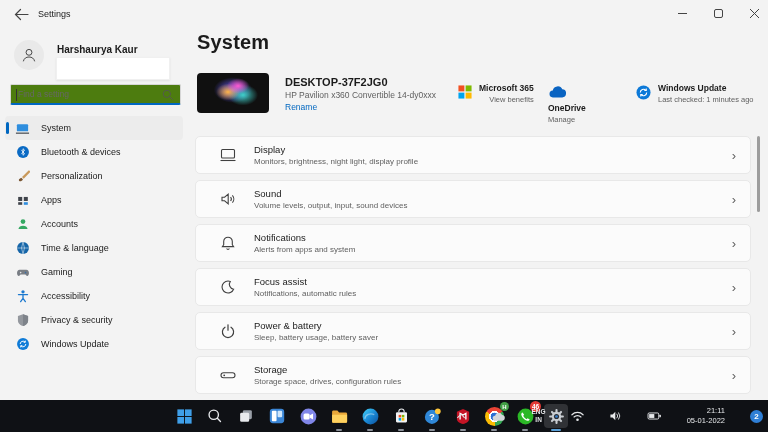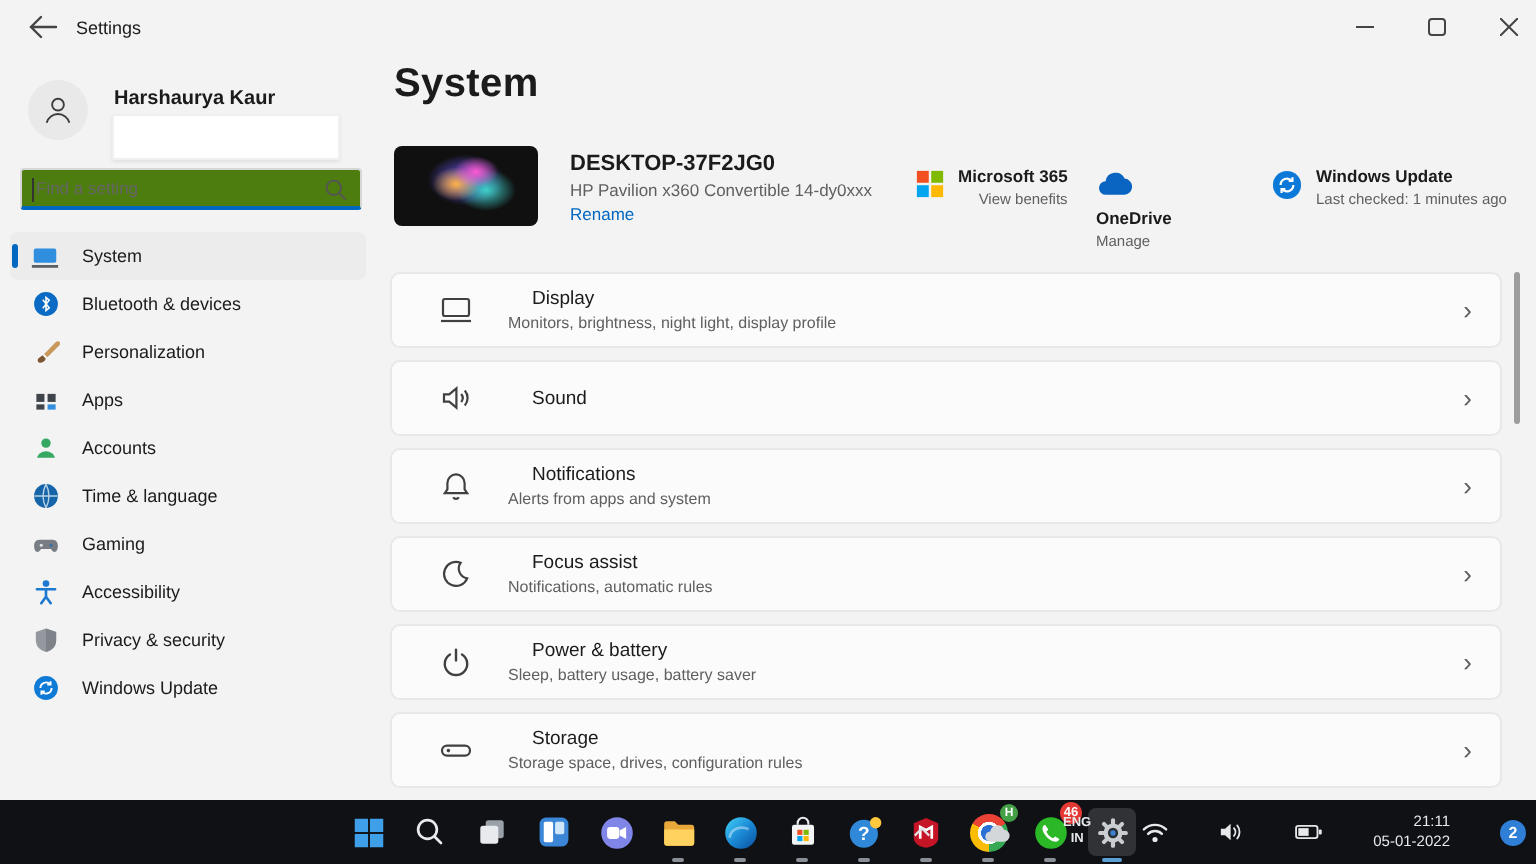--- a/index.html
+++ b/index.html
@@ -46,21 +46,21 @@
 
   .status-item { position:absolute; top:83px; display:flex; align-items:flex-start; }
   .status-item .ico { margin-right:7px; margin-top:2px; }
   .status-title { font-size:8.5px; font-weight:700; }
   .status-sub { font-size:7.5px; color:#5f5f5f; margin-top:2px; }
   #st-ms { left:458px;text-align:right; } #st-od { left:548px;flex-direction:column; } #st-wu { left:636px; }
 
   .card { position:absolute; left:195px; width:556px; height:38px; background:#fbfbfb; border:1px solid #e8e8e8; border-radius:5px; display:flex; align-items:center; cursor:pointer; }
   .card-ico { margin-left:22px; width:20px; display:flex; justify-content:center; color:#404040; }
   .card-text { margin-left:16px; }
-  .card-title { font-size:9.5px; color:#1b1b1b;margin-left:12px; }
+  .card-title { font-size:9.5px; color:#1b1b1b; }
   .card-sub { font-size:8px; color:#5f5f5f; margin-top:2px; }
   .card-chevron { position:absolute; right:14px; top:50%; transform:translateY(-50%); color:#5f5f5f; font-size:13px; }
 
   .scroll-thumb { position:absolute; left:757px; top:136px; width:3px; height:76px; background:#9d9d9d; border-radius:2px; }
 
   
   .taskbar { position:absolute; left:0; bottom:0; width:768px; height:32px; background:#0f1115; }
   .tb-icons { position:absolute; left:370px; top:4px; transform:translateX(-50%); display:flex; gap:7px; }
   .tb-ico { position:relative; width:24px; height:24px; display:flex; align-items:center; justify-content:center; border-radius:4px; cursor:pointer; }
   .tb-ico.active-app { background:rgba(255,255,255,.14); }
@@ -281,20 +281,21 @@
 <div class="card" style="top:180px">
   <span class="card-ico">
       <svg width="18" height="18" viewBox="0 0 18 18" stroke="#404040" stroke-width="1.1" fill="none">
         <path d="M3 7.2v3.6h2.6l3.6 3V4.2l-3.6 3z"></path>
         <path d="M11.6 7a3.2 3.2 0 0 1 0 4"></path>
         <path d="M13.4 5.3a5.6 5.6 0 0 1 0 7.4"></path>
       </svg>
     </span>
   <span class="card-text">
       <div class="card-title">Sound</div>
+      <div class="card-sub">Volume levels, output, input, sound devices</div>
     </span>
   <span class="card-chevron">›</span>
 </div>
 <div class="card" style="top:224px">
   <span class="card-ico">
       <svg width="18" height="18" viewBox="0 0 18 18" stroke="#404040" stroke-width="1.1" fill="none">
         <path d="M9 3.2a4.3 4.3 0 0 0-4.3 4.3v3.2l-1.3 1.9h11.2l-1.3-1.9V7.5A4.3 4.3 0 0 0 9 3.2z"></path>
         <path d="M7.6 14.6a1.6 1.6 0 0 0 2.8 0"></path>
       </svg>
     </span>

